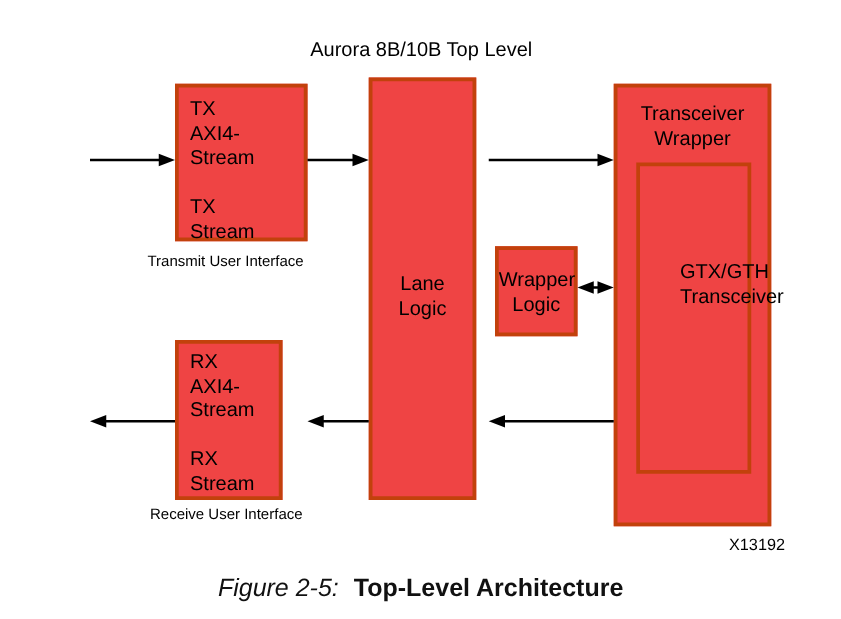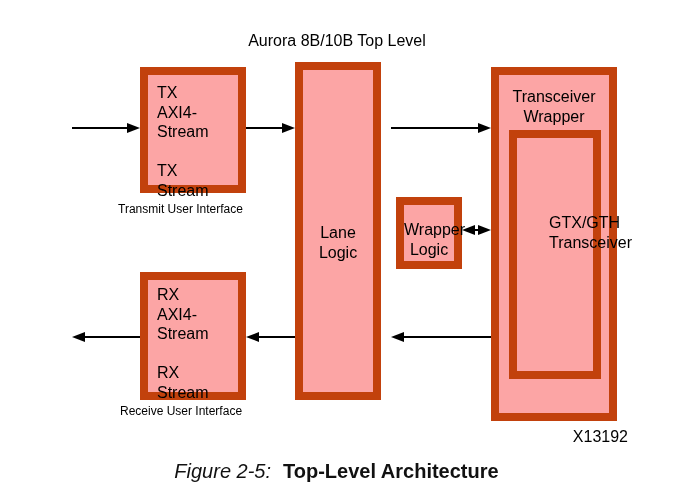--- a/index.html
+++ b/index.html
@@ -16,22 +16,22 @@
     position: absolute;
     top: 32px;
     left: 237px;
     width: 200px;
     text-align: center;
     font-size: 16px;
     white-space: nowrap;
   }
   .box {
     position: absolute;
-    border: 8px solid #c2410c;
-    background: #fca5a5;
+    border: 3px solid #c2410c;
+    background: #ef4444;
     box-sizing: border-box;
   }
   .box-label {
     position: absolute;
     white-space: pre-line;
     font-size: 16px;
     line-height: 19.5px;
   }
   .centered { left: 0; right: 0; text-align: center; }
   .under-label {
@@ -50,21 +50,21 @@
   .ahead-l {
     position: absolute; width: 0; height: 0;
     border-top: 5px solid transparent;
     border-bottom: 5px solid transparent;
     border-right: 13px solid #000000;
   }
   .figure-id {
     position: absolute;
     top: 428px;
     right: 45px;
-    font-size: 16px;
+    font-size: 13px;
     white-space: nowrap;
   }
   .figure-caption {
     position: absolute;
     top: 460px;
     left: 0;
     width: 100%;
     text-align: center;
     color: #111111;
   }
@@ -87,21 +87,21 @@
 
   <div class="box" style="left:140px; top:67px; width:106px; height:126px;">
     <div class="box-label" style="left:9px; top:8px;">TX
 AXI4-Stream
 
 TX
 Stream</div>
   </div>
   <div class="under-label" style="left:118px; top:202px;">Transmit User Interface</div>
 
-  <div class="box" style="left:140px; top:272px; width:106px; height:128px;">
+  <div class="box" style="left:140px; top:272px; width:86px; height:128px;">
     <div class="box-label" style="left:9px; top:5px;">RX
 AXI4-Stream
 
 RX
 Stream</div>
   </div>
   <div class="under-label" style="left:120px; top:404px;">Receive User Interface</div>
 
   <div class="box" style="left:295px; top:62px; width:86px; height:338px;">
     <div class="box-label centered" style="top:153px;">Lane

